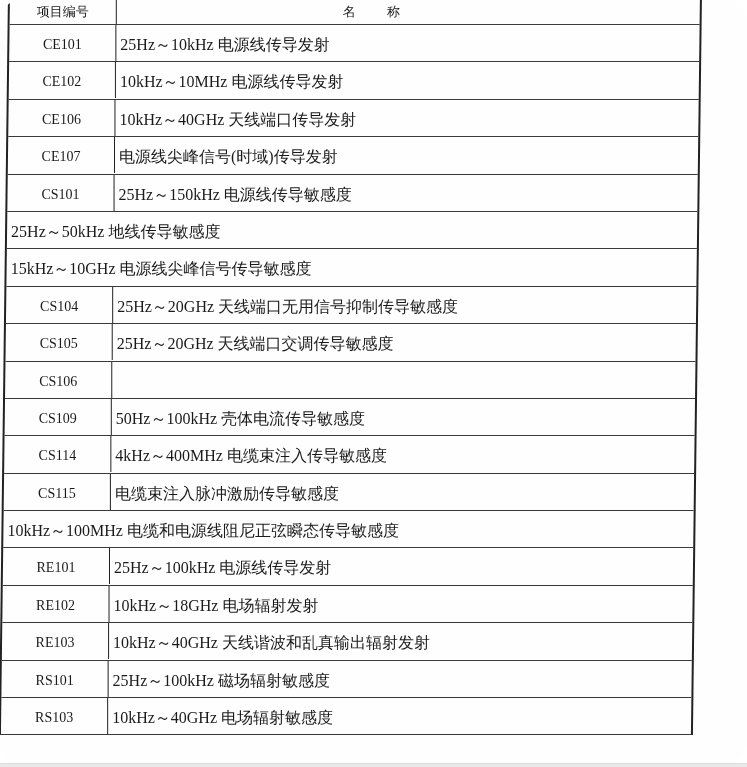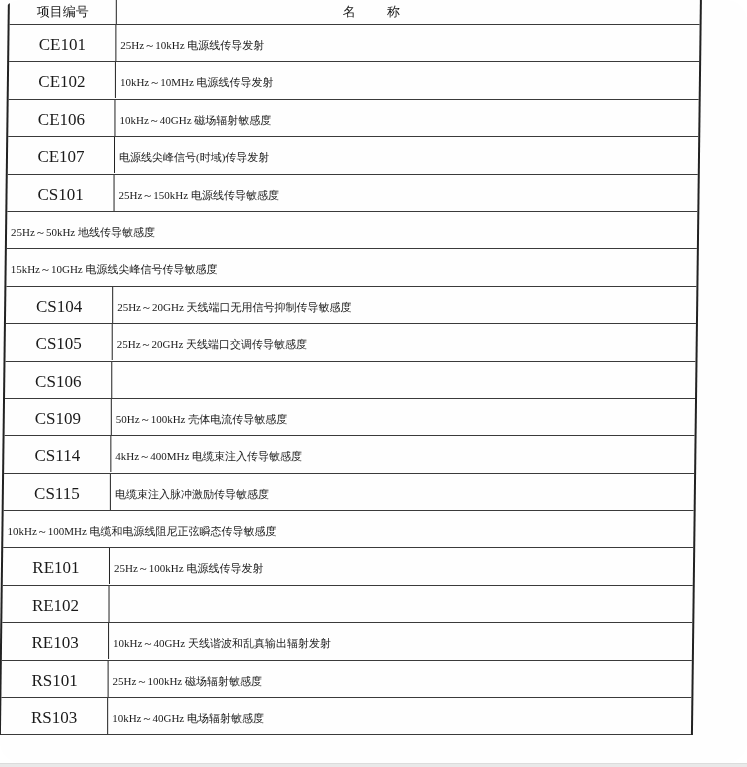--- a/index.html
+++ b/index.html
@@ -19,27 +19,27 @@
     border-left: 2px solid #222; border-right: 2px solid #222;
   }
   .row {
     display: flex; height: 37.4px; border-bottom: 1.5px solid #3a3a3a;
     box-sizing: border-box;
   }
   .row.header { height: 33px; }
   .cell-code {
     width: 107px; flex: none; border-right: 1.5px solid #222;
     display: flex; align-items: center; justify-content: center;
-    font-size: 17px; font-family: "Liberation Serif", serif;
+    font-size: 14px; font-family: "Liberation Serif", serif;
     transform: skewX(0.7deg);
     box-sizing: border-box; padding-top: 4px;
   }
   .cell-name {
     flex: 1; display: flex; align-items: center; padding-left: 4px;
-    font-size: 11px; font-family: "Liberation Serif", "DejaVu Serif", serif;
+    font-size: 16px; font-family: "Liberation Serif", "DejaVu Serif", serif;
     transform: skewX(0.7deg); padding-top: 4px; white-space: nowrap;
   }
   .header .cell-code { font-size: 13px; padding-top: 8px; }
   .header .cell-name { justify-content: center; padding-left: 0; font-size: 13px; padding-top: 8px; letter-spacing: 14px; padding-right: 60px; }
   .bottom-bar {
     position: absolute; left: 0; top: 763px; width: 747px; height: 4px;
     background: #e9e9e9; border-top: 1px solid #dcdcdc;
   }
 </style>
 </head>
@@ -54,21 +54,21 @@
     <div class="row">
         <div class="cell-code">CE101</div>
         <div class="cell-name">25Hz～10kHz 电源线传导发射</div>
       </div>
     <div class="row">
         <div class="cell-code">CE102</div>
         <div class="cell-name">10kHz～10MHz 电源线传导发射</div>
       </div>
     <div class="row">
         <div class="cell-code">CE106</div>
-        <div class="cell-name">10kHz～40GHz 磁场辐射敏感度</div>
+        <div class="cell-name">10kHz～40GHz 天线端口传导发射</div>
       </div>
     <div class="row">
         <div class="cell-code">CE107</div>
         <div class="cell-name">电源线尖峰信号(时域)传导发射</div>
       </div>
     <div class="row">
         <div class="cell-code">CS101</div>
         <div class="cell-name">25Hz～150kHz 电源线传导敏感度</div>
       </div>
     <div class="row">
@@ -102,20 +102,21 @@
       </div>
     <div class="row">
         <div class="cell-name">10kHz～100MHz 电缆和电源线阻尼正弦瞬态传导敏感度</div>
       </div>
     <div class="row">
         <div class="cell-code">RE101</div>
         <div class="cell-name">25Hz～100kHz 电源线传导发射</div>
       </div>
     <div class="row">
         <div class="cell-code">RE102</div>
+        <div class="cell-name">10kHz～18GHz 电场辐射发射</div>
       </div>
     <div class="row">
         <div class="cell-code">RE103</div>
         <div class="cell-name">10kHz～40GHz 天线谐波和乱真输出辐射发射</div>
       </div>
     <div class="row">
         <div class="cell-code">RS101</div>
         <div class="cell-name">25Hz～100kHz 磁场辐射敏感度</div>
       </div>
     <div class="row">

